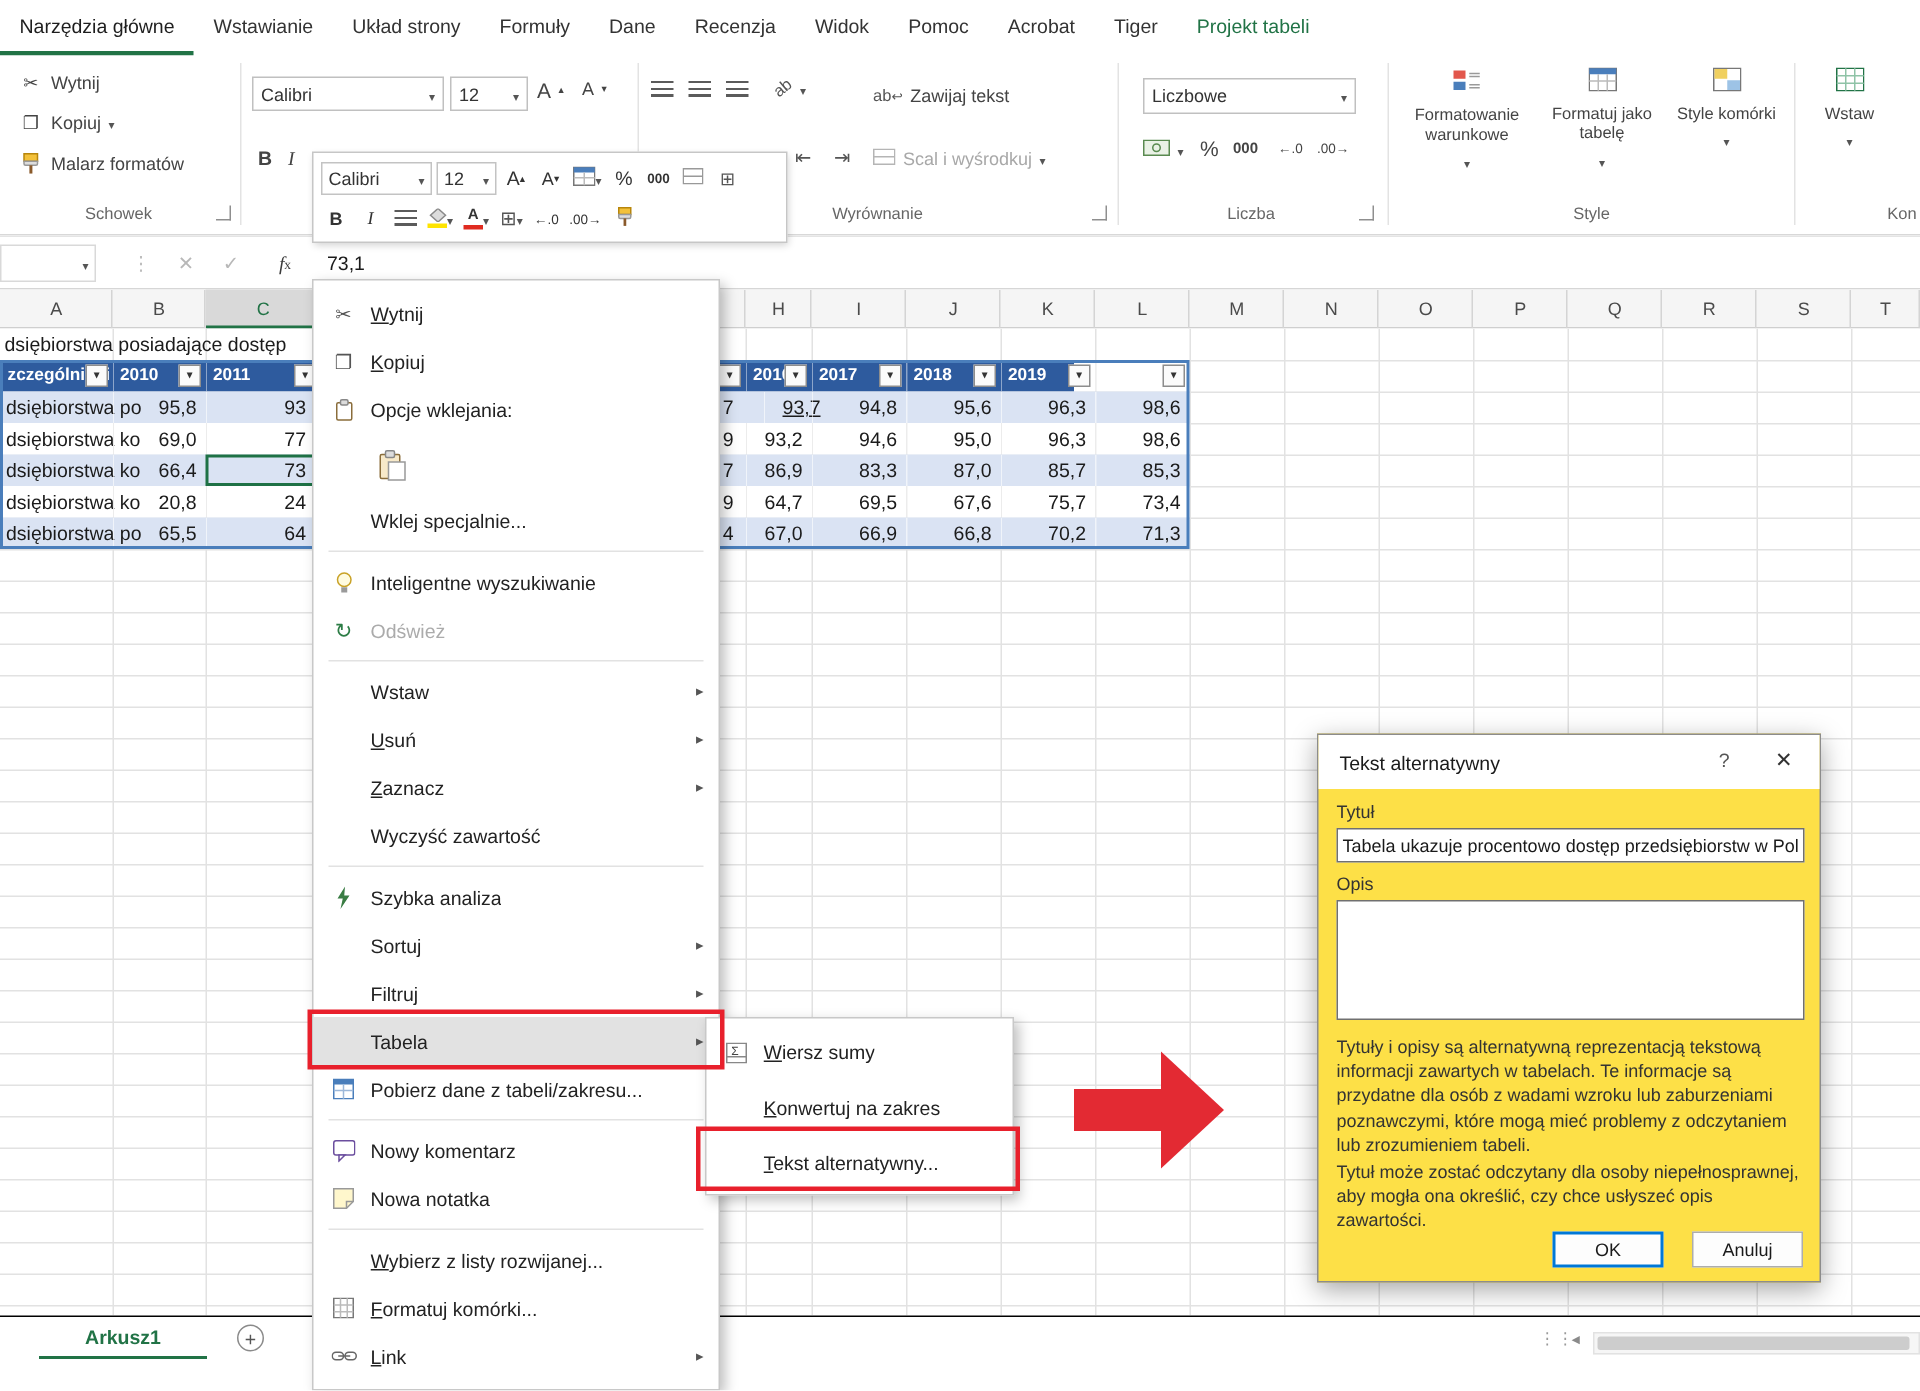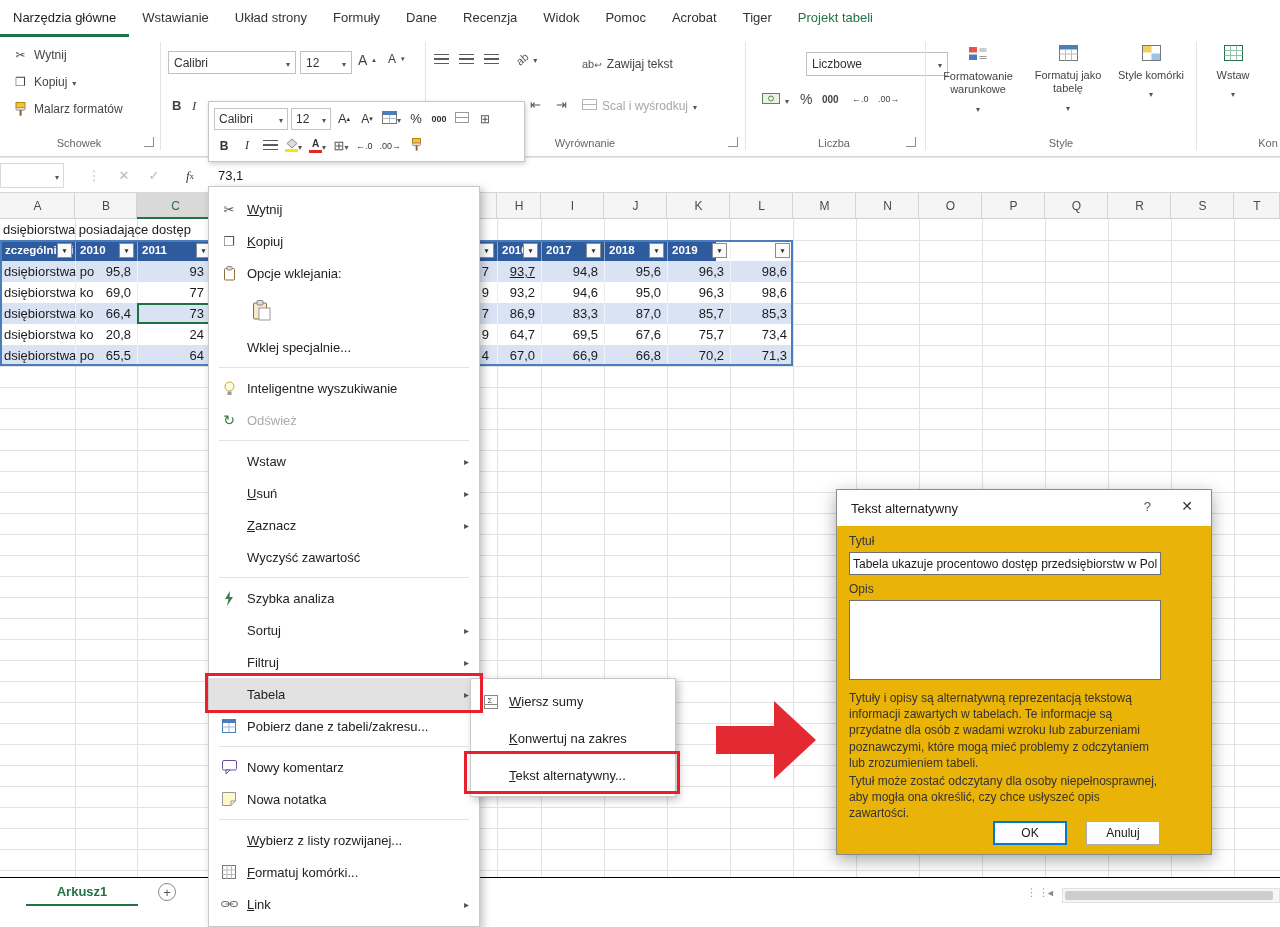--- a/index.html
+++ b/index.html
@@ -94,21 +94,21 @@
          box-shadow:3px 3px 8px rgba(0,0,0,.25);padding-top:4px}
 #submenu .mi{height:37px}
 
 
 .redbox{position:absolute;border:3px solid #e8202c;background:transparent;pointer-events:none}
 #redarrow-body{left:716px;top:726px;width:58px;height:28px;background:#e32a33}
 #redarrow-head{left:774px;top:701px;width:0;height:0;border-top:39px solid transparent;
                border-bottom:39px solid transparent;border-left:42px solid #e32a33}
 
 
-#dialog{left:836px;top:489px;width:376px;height:366px;background:#eab308;border:1px solid #8c8c8c;
+#dialog{left:878px;top:489px;width:336px;height:366px;background:#fde047;border:1px solid #8c8c8c;
         box-shadow:0 5px 16px rgba(0,0,0,.35)}
 #dlg-titlebar{position:absolute;left:0;top:0;width:100%;height:36px;background:#fff;display:flex;align-items:center}
 #dlg-title{margin-left:14px;font-size:13px;color:#1a1a1a}
 #dlg-help{position:absolute;right:60px;top:9px;font-size:13px;color:#555}
 #dlg-close{position:absolute;right:18px;top:8px;font-size:14px;color:#333}
 .dlg-label{position:absolute;left:12px;font-size:12px;color:#333}
 #dlg-input{position:absolute;left:12px;top:62px;width:312px;height:23px;border:1px solid #707070;background:#fff;
            font-family:"Liberation Sans",sans-serif;font-size:12px;color:#1a1a1a;padding:0 3px}
 #dlg-textarea{position:absolute;left:12px;top:110px;width:312px;height:80px;border:1px solid #707070;background:#fff;
               resize:none;font-family:"Liberation Sans",sans-serif;font-size:12px}
@@ -192,21 +192,21 @@
             <rect x="0.5" y="0.5" width="14" height="10" fill="#fff" stroke="#b5b5b5"></rect>
             <path d="M0.5 5.5 H14.5" stroke="#b5b5b5"></path>
           </svg></span>
       <span>Scal i wyśrodkuj</span>
       <span class="dd"></span>
     </div>
     <div class="grplbl" style="left:430px;width:310px">Wyrównanie</div>
     <div class="launcher" style="left:728px"></div>
     <div class="vsep" style="left:745px"></div>
 
-    <div class="box" style="left:806px;top:15px;width:142px;height:24px">
+    <div class="box" style="left:762px;top:15px;width:142px;height:24px">
       <span>Liczbowe</span>
       <span class="dd"></span>
     </div>
     <div class="rsmall" style="left:762px;top:56px">
       <span><svg width="18" height="11">
             <rect x="0.5" y="0.5" width="17" height="10" fill="#eaf2e6" stroke="#5a8a50"></rect>
             <circle cx="9" cy="5.5" r="2.5" fill="none" stroke="#5a8a50"></circle>
           </svg></span>
       <span class="dd"></span>
     </div>
@@ -373,21 +373,21 @@
         <div class="cell" style="left: 730px; width: 63px; box-shadow: rgba(255, 255, 255, 0.45) 1px 0px inset;">2020<span class="flt" style="right: 3px;">▾</span></div>
       </div>
       <div class="rowstrip" style="top: 42px; width: 793px; background: rgb(218, 227, 243);">
         <div class="cell txt" style="left: 0px; width: 75px;">dsiębiorstwa po</div>
         <div class="cell num" style="left: 75px; width: 62px; box-shadow: rgba(255, 255, 255, 0.6) 1px 0px inset;">95,8</div>
         <div class="cell num" style="left: 137px; width: 77px; padding-right: 10px; box-shadow: rgba(255, 255, 255, 0.6) 1px 0px inset;">93</div>
         <div class="cell num" style="left: 214px; width: 71px; box-shadow: rgba(255, 255, 255, 0.6) 1px 0px inset;"></div>
         <div class="cell num" style="left: 285px; width: 71px; box-shadow: rgba(255, 255, 255, 0.6) 1px 0px inset;"></div>
         <div class="cell num" style="left: 356px; width: 70px; box-shadow: rgba(255, 255, 255, 0.6) 1px 0px inset;"></div>
         <div class="cell num" style="left: 426px; width: 71px; padding-right: 8px; box-shadow: rgba(255, 255, 255, 0.6) 1px 0px inset;">7</div>
-        <div class="cell num" style="left: 497px; width: 44px; box-shadow: rgba(255, 255, 255, 0.6) 1px 0px inset; text-decoration: underline;">93,7</div>
+        <div class="cell num" style="left: 509px; width: 44px; box-shadow: rgba(255, 255, 255, 0.6) 1px 0px inset; text-decoration: underline;">93,7</div>
         <div class="cell num" style="left: 541px; width: 63px; box-shadow: rgba(255, 255, 255, 0.6) 1px 0px inset;">94,8</div>
         <div class="cell num" style="left: 604px; width: 63px; box-shadow: rgba(255, 255, 255, 0.6) 1px 0px inset;">95,6</div>
         <div class="cell num" style="left: 667px; width: 63px; box-shadow: rgba(255, 255, 255, 0.6) 1px 0px inset;">96,3</div>
         <div class="cell num" style="left: 730px; width: 63px; box-shadow: rgba(255, 255, 255, 0.6) 1px 0px inset;">98,6</div>
       </div>
       <div class="rowstrip" style="top: 63px; width: 793px; background: rgb(255, 255, 255);">
         <div class="cell txt" style="left: 0px; width: 75px;">dsiębiorstwa ko</div>
         <div class="cell num" style="left: 75px; width: 62px; box-shadow: rgb(236, 236, 236) 1px 0px inset;">69,0</div>
         <div class="cell num" style="left: 137px; width: 77px; padding-right: 10px; box-shadow: rgb(236, 236, 236) 1px 0px inset;">77</div>
         <div class="cell num" style="left: 214px; width: 71px; box-shadow: rgb(236, 236, 236) 1px 0px inset;"></div>

